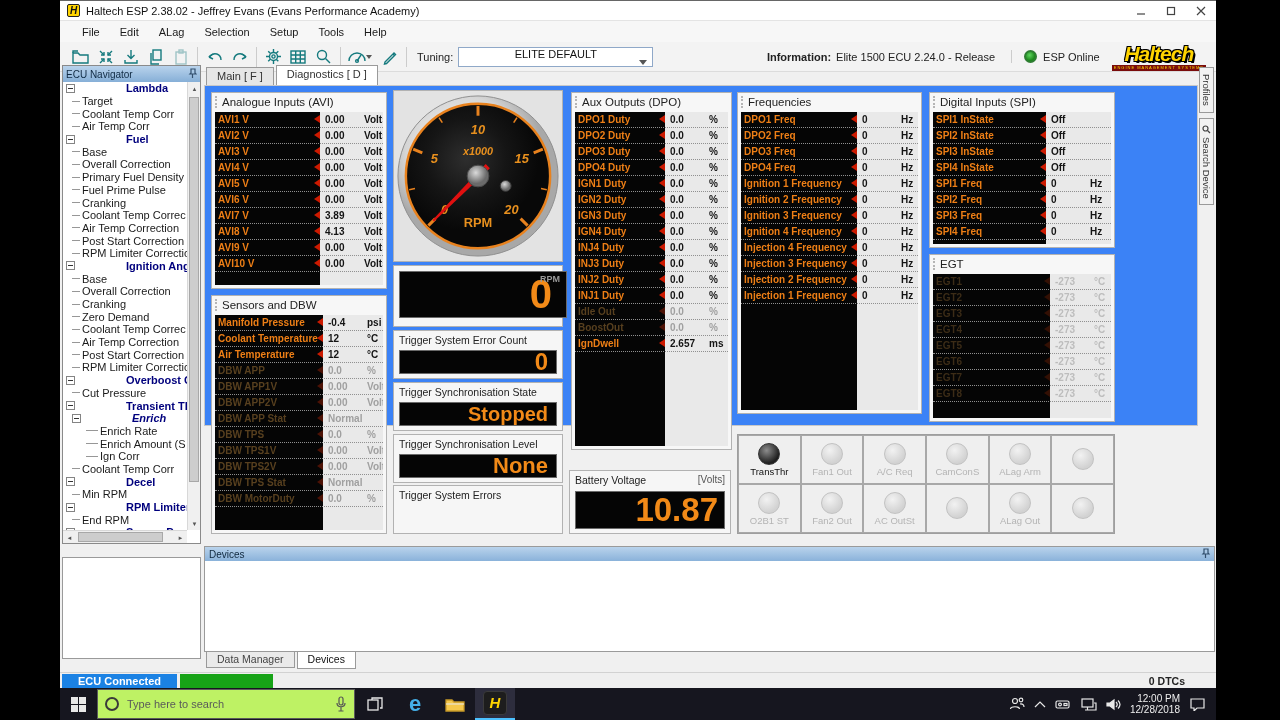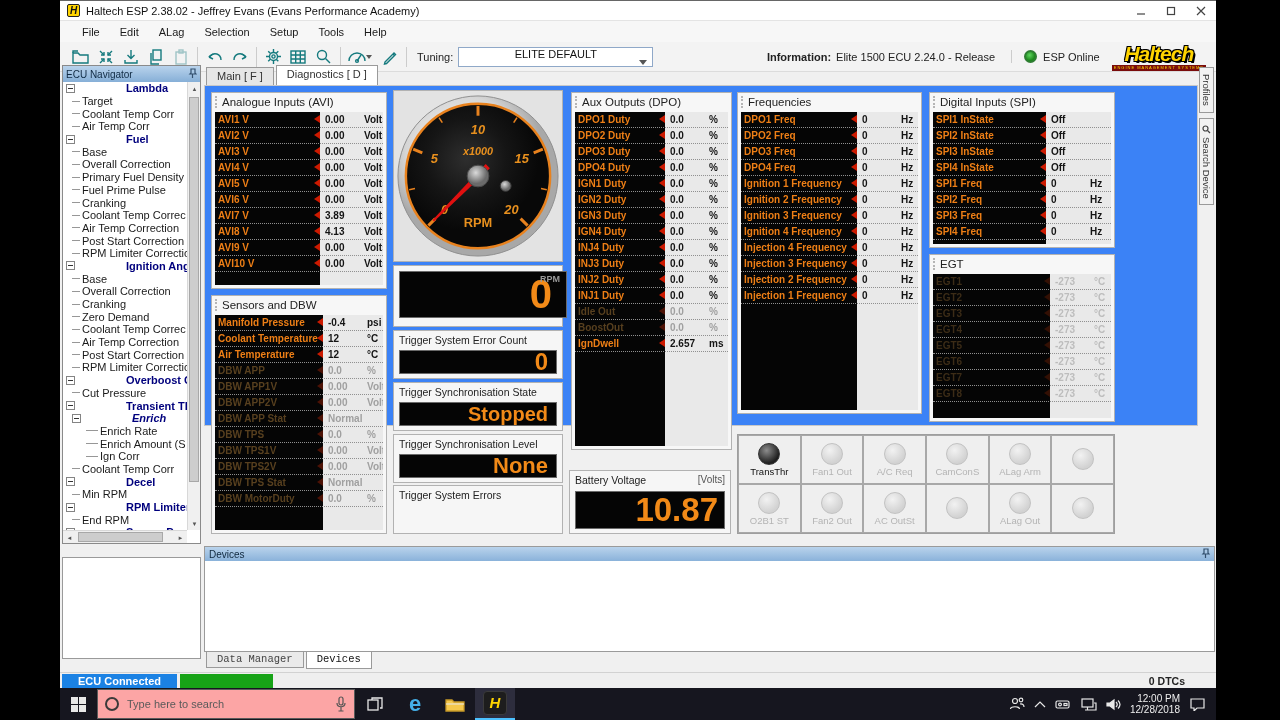--- a/index.html
+++ b/index.html
@@ -107,36 +107,36 @@
   .ind-grid { left:532px; top:348px; width:378px; height:100px; position:absolute; display:grid; grid-template-columns:repeat(6,1fr); grid-template-rows:1fr 1fr; background:#efefef; border:1px solid #9e9e9e; }
   .ind-cell { border:1px solid #a8a8a8; display:flex; flex-direction:column; align-items:center; justify-content:center; gap:1px; }
   .led { width:22px; height:22px; border-radius:50%; background:radial-gradient(circle at 38% 32%, #f2f2f2, #d2d2d2 70%); border:1px solid #c2c2c2; }
   .led-on { background:radial-gradient(circle at 38% 32%, #8c8c8c, #1e1e1e 70%); border:1px solid #333; }
   .ind-label { font-size:9.5px; color:#b4b4b4; }
   .ind-cell.on .ind-label { color:#111; }
 
   
   .devices { position:absolute; left:144px; top:545px; width:1011px; height:106px; border:1px solid #9a9a9a; background:#fff; }
   .dev-header { height:14px; background:linear-gradient(#b9d3ec,#8ab2da); display:flex; align-items:center; font-size:10px; color:#10283e; padding:0 4px; }
-  .bottom-tabs { position:absolute; left:146px; top:651px; height:18px; display:flex;font-family:Liberation Mono, monospace; }
+  .bottom-tabs { position:absolute; left:146px; top:651px; height:18px; display:flex; }
   .btab { height:16px; padding:1px 10px 0; font-size:10.5px; color:#444; background:#eaeaea; border:1px solid #9a9a9a; border-top:none; margin-right:2px; }
   .btab.active { background:#fff; height:17px; color:#111; }
 
   
   .statusbar { position:absolute; left:0; top:671px; width:1156px; height:17px; background:#efefef; border-top:1px solid #d2d2d2; }
   .conn-badge { position:absolute; left:2px; top:1px; width:115px; height:15px; background:#1b82e4; color:#fff; font-weight:bold; font-size:11px; text-align:center; line-height:15px; }
   .progress { position:absolute; left:120px; top:1px; width:93px; height:15px; background:#17a317; }
   .dtc { position:absolute; right:31px; top:2px; font-size:10.5px; font-weight:bold; color:#222; }
 
   
   .taskbar { position:absolute; left:0; top:688px; width:1156px; height:32px; background:#16161f; display:flex; align-items:center; }
   .tb-start { width:37px; height:32px; display:flex; align-items:center; justify-content:center; }
   .winflag { display:grid; grid-template-columns:7px 7px; grid-template-rows:7px 7px; gap:1px; }
   .winflag div { background:#e8e8e8; }
-  .tb-search { width:258px; height:30px; background:#fca5a5; border:1px solid #5a5a5a; display:flex; align-items:center; padding:0 7px; gap:8px; }
+  .tb-search { width:258px; height:30px; background:#bef264; border:1px solid #5a5a5a; display:flex; align-items:center; padding:0 7px; gap:8px; }
   .cortana { width:14px; height:14px; border:2px solid #3a3a3a; border-radius:50%; flex:none; }
   .tb-search-text { font-size:11px; color:#5a5a5a; flex:1; }
   .tb-icon { width:40px; height:32px; display:flex; align-items:center; justify-content:center; }
   .tb-icon svg { stroke:#e8e8e8; fill:none; stroke-width:1.3; }
   .tb-icon.active-app { background:#2d2d3d; border-bottom:2px solid #4cc2ff; }
   .edge-e { font-size:22px; font-weight:bold; color:#45b0e8; line-height:22px; }
   .haltech-tile { width:24px; height:24px; background:#1d1d1d; border:1px solid #3a3a3a; border-radius:4px; color:#ffd400; font-weight:bold; font-style:italic; font-size:15px; text-align:center; line-height:21px; }
   .tray { margin-left:auto; display:flex; align-items:center; gap:9px; padding-right:10px; }
   .tray svg { stroke:#e8e8e8; fill:none; stroke-width:1.2; }
   .clock { text-align:right; color:#eee; font-size:10px; line-height:11px; }

